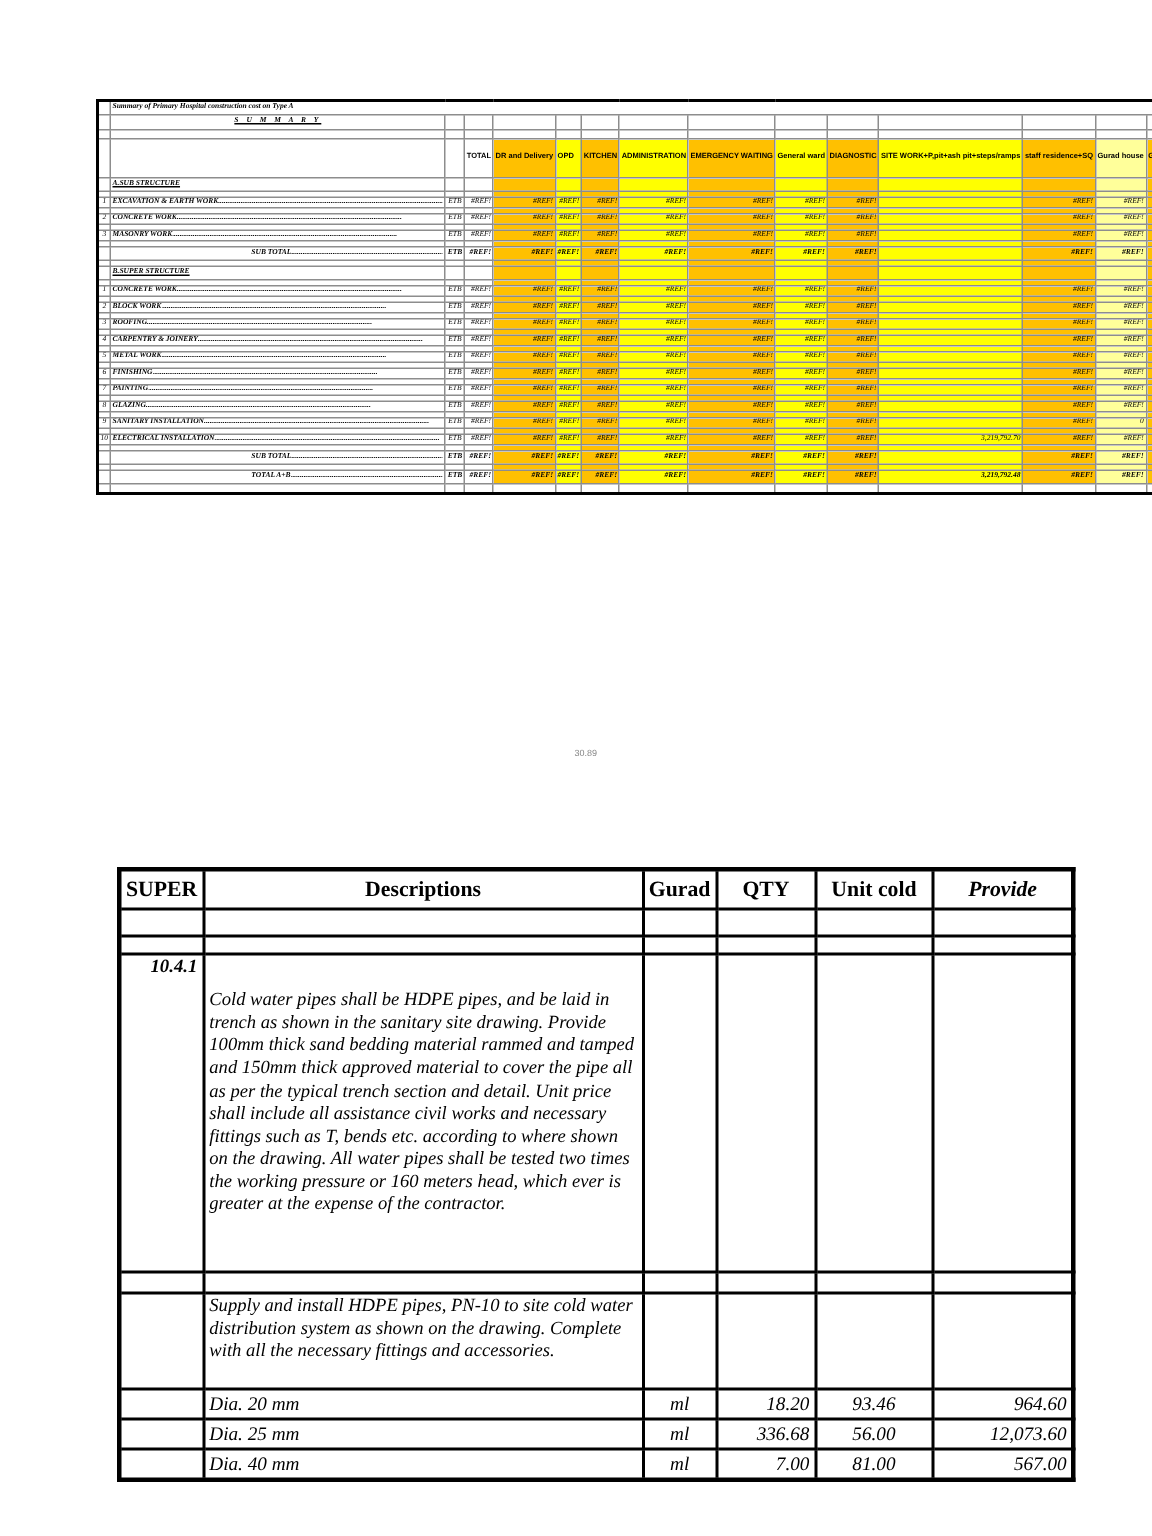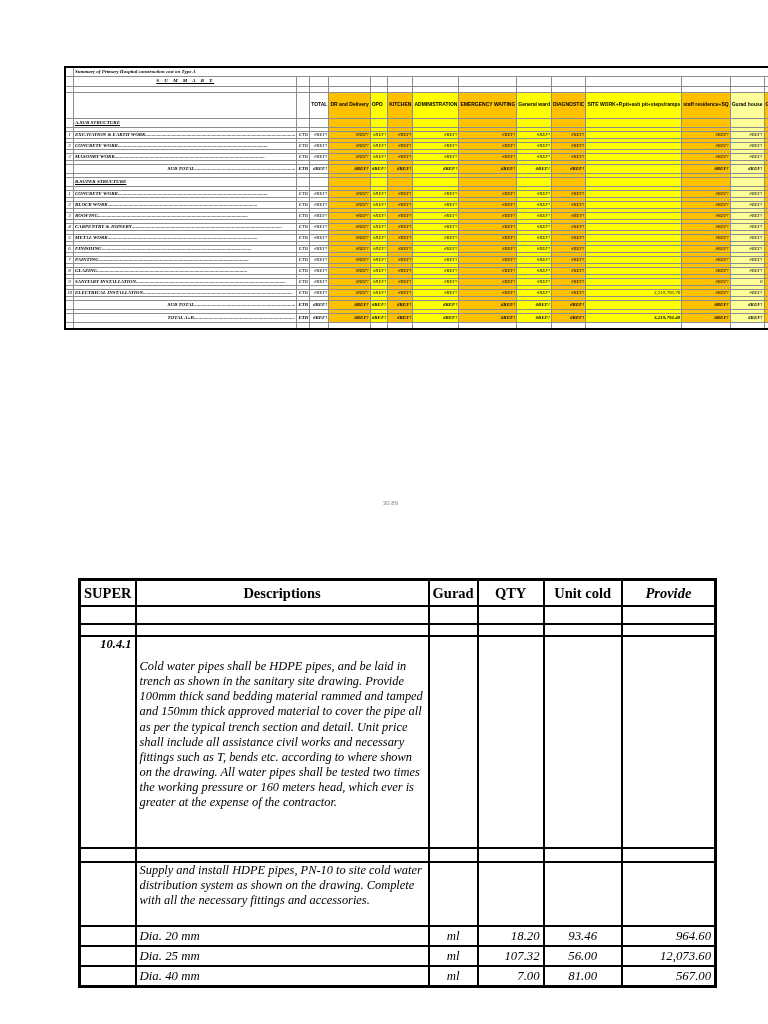--- a/index.html
+++ b/index.html
@@ -898,21 +898,21 @@
           <td class="b-desc">Dia.  20 mm</td>
           <td class="b-unit">ml</td>
           <td class="b-qty">18.20</td>
           <td class="b-rate">93.46</td>
           <td class="b-amt">964.60</td>
         </tr>
         <tr class="b-row">
           <td class="b-itm-blank"></td>
           <td class="b-desc">Dia.  25 mm</td>
           <td class="b-unit">ml</td>
-          <td class="b-qty">107.32</td>
+          <td class="b-qty">336.68</td>
           <td class="b-rate">56.00</td>
           <td class="b-amt">12,073.60</td>
         </tr>
         <tr class="b-row">
           <td class="b-itm-blank"></td>
           <td class="b-desc">Dia.  40 mm</td>
           <td class="b-unit">ml</td>
           <td class="b-qty">7.00</td>
           <td class="b-rate">81.00</td>
           <td class="b-amt">567.00</td>

